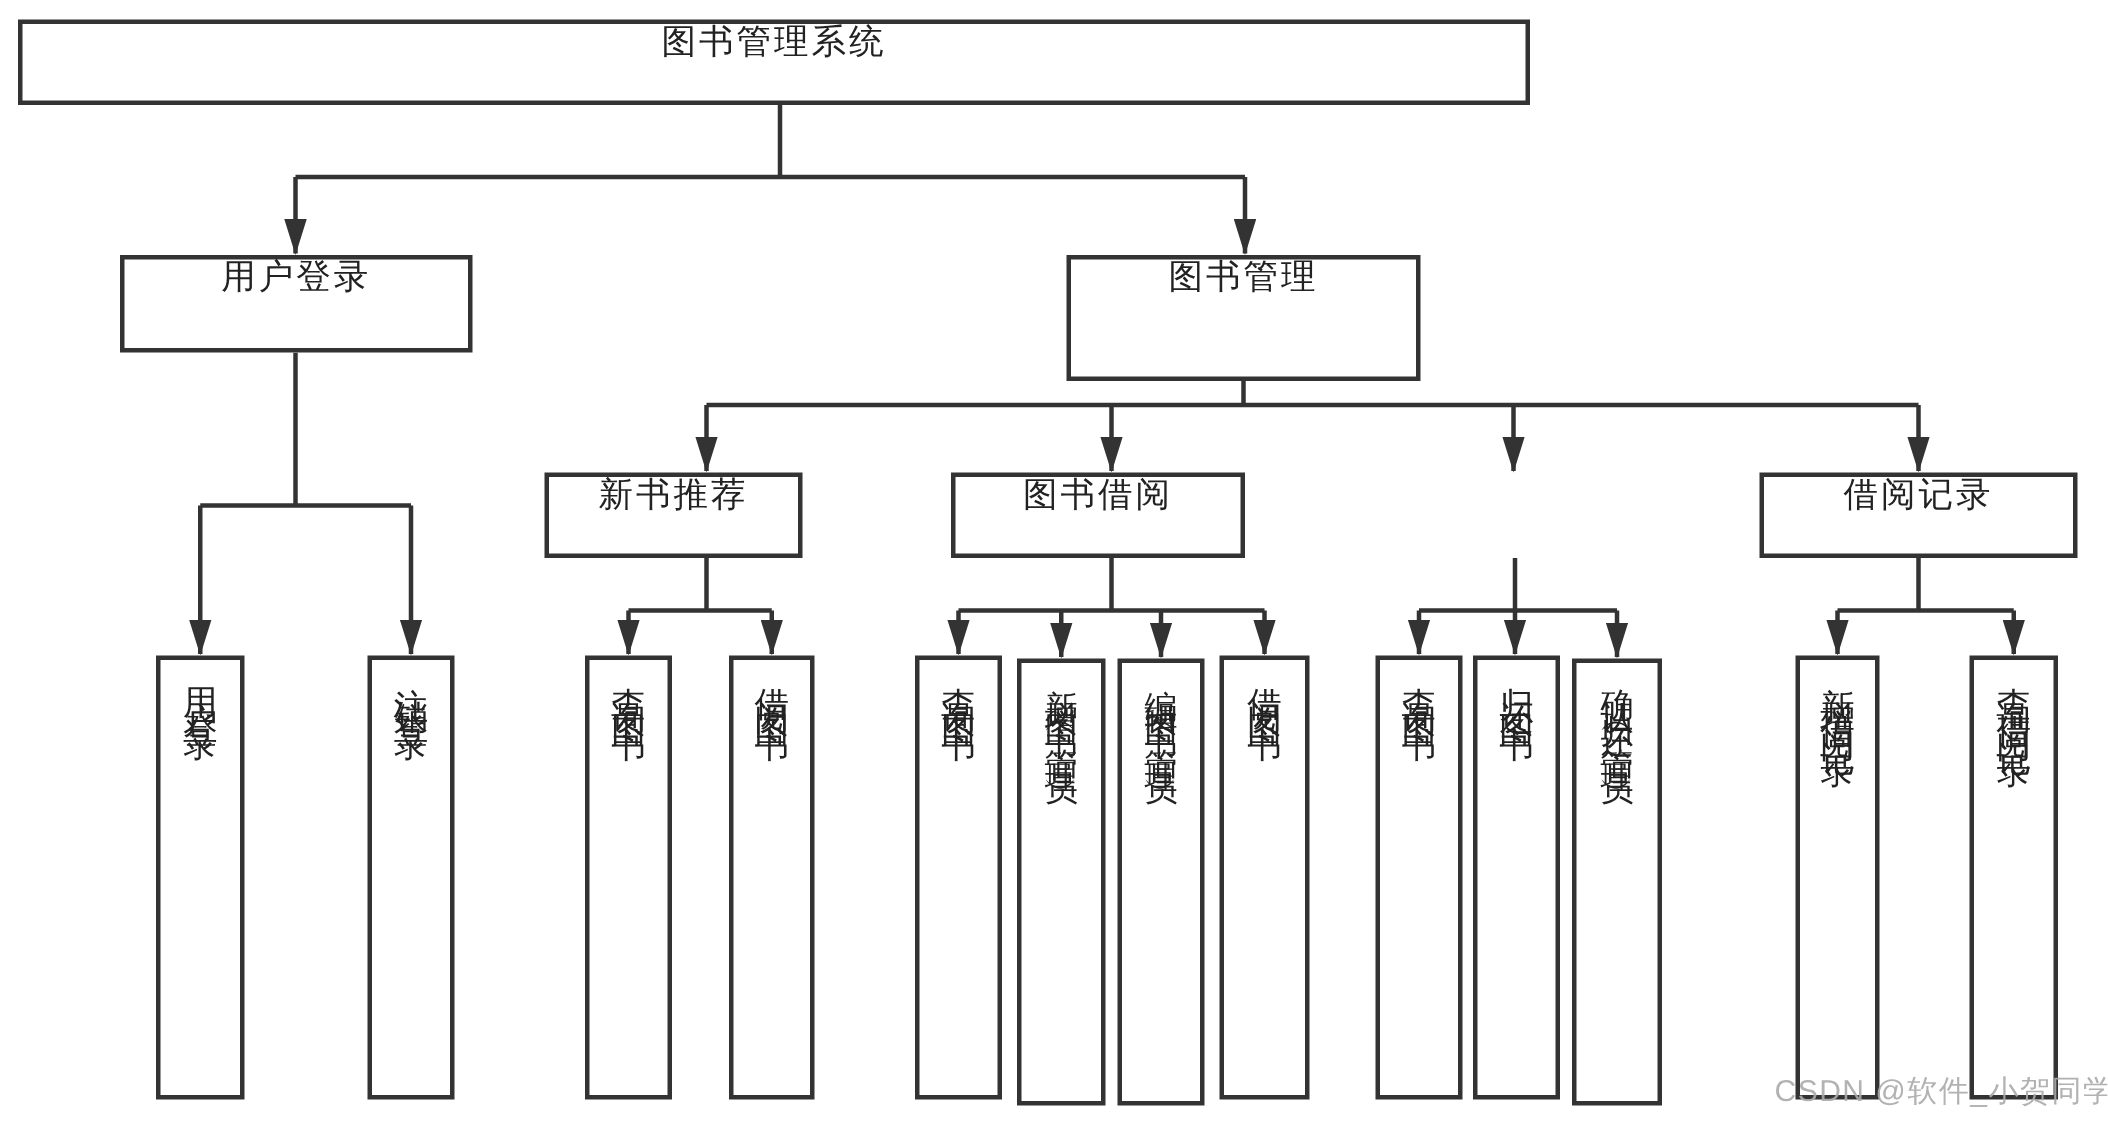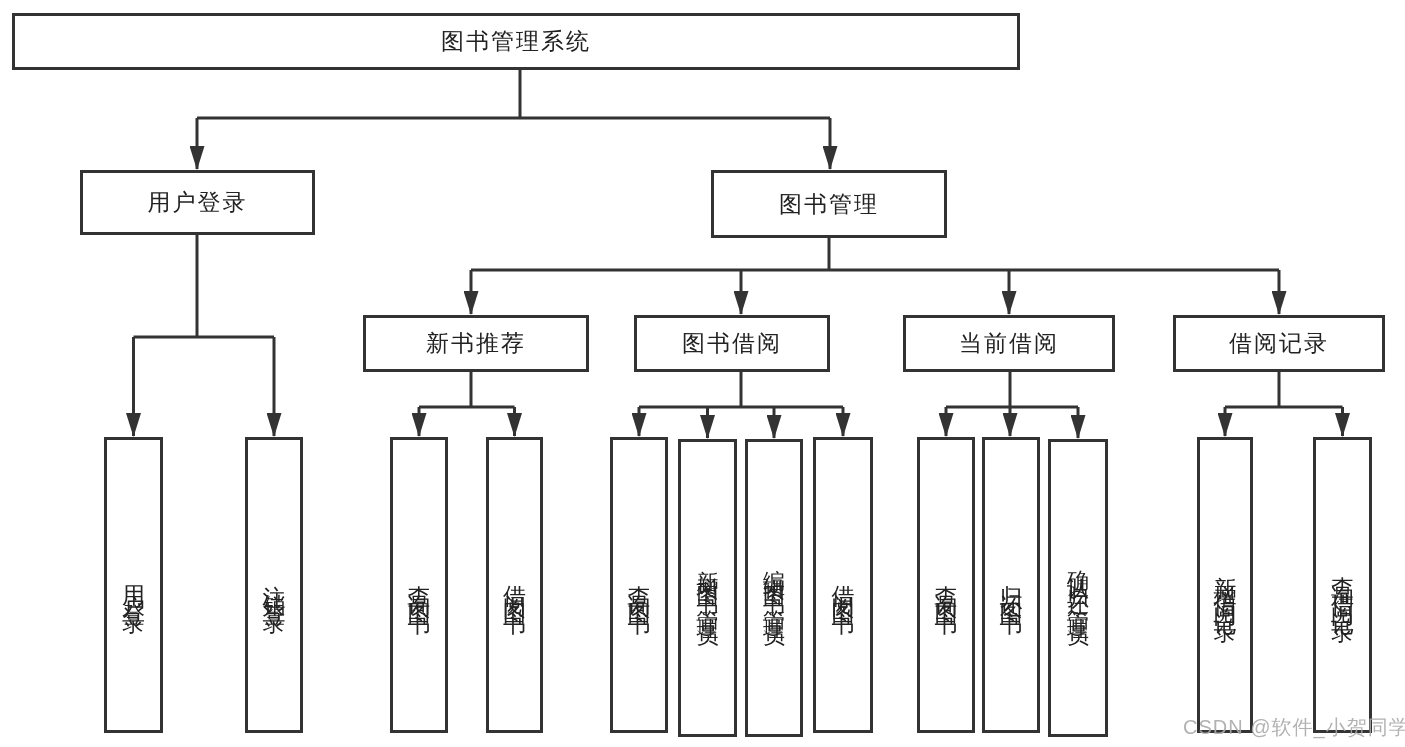--- a/index.html
+++ b/index.html
@@ -23,21 +23,20 @@
     width: 1405px; height: 747px;
   }
   .connectors path { stroke: var(--line); stroke-width: 3; fill: none; }
   .connectors marker path { fill: var(--line); stroke: none; }
   .node {
     position: absolute;
     box-sizing: border-box;
     background: #ffffff;
     border: 3px solid var(--line);
     display: flex;
-    align-items: center;
     justify-content: center;
     color: var(--text);
   }
   .node.h span {
     font-size: 23px;
     letter-spacing: 2px;
     white-space: nowrap;
     line-height: 1;
   }
   .node.v span {
@@ -126,32 +125,29 @@
     </g>
   </svg>
 
   <div class="node h" style="left:12px;top:13px;width:1008px;height:57px">
     <span>图书管理系统</span>
   </div>
 
   <div class="node h" style="left:80px;top:170px;width:235px;height:65px">
     <span>用户登录</span>
   </div>
-  <div class="node h" style="left:711px;top:170px;width:236px;height:68px">
+  <div class="node h" style="left:711px;top:170px;width:236px;height:84px">
     <span>图书管理</span>
   </div>
 
-  <div class="node h" style="left:363px;top:315px;width:226px;height:57px">
+  <div class="node h" style="left:363px;top:315px;width:172px;height:57px">
     <span>新书推荐</span>
   </div>
   <div class="node h" style="left:634px;top:315px;width:196px;height:57px">
     <span>图书借阅</span>
-  </div>
-  <div class="node h" style="left:903px;top:315px;width:212px;height:57px">
-    <span>当前借阅</span>
   </div>
   <div class="node h" style="left:1173px;top:315px;width:212px;height:57px">
     <span>借阅记录</span>
   </div>
 
   <div class="node v" style="left:104px;top:437px;width:59px;height:296px">
     <span>用户登录</span>
   </div>
   <div class="node v" style="left:245px;top:437px;width:58px;height:296px">
     <span>注销登录</span>

